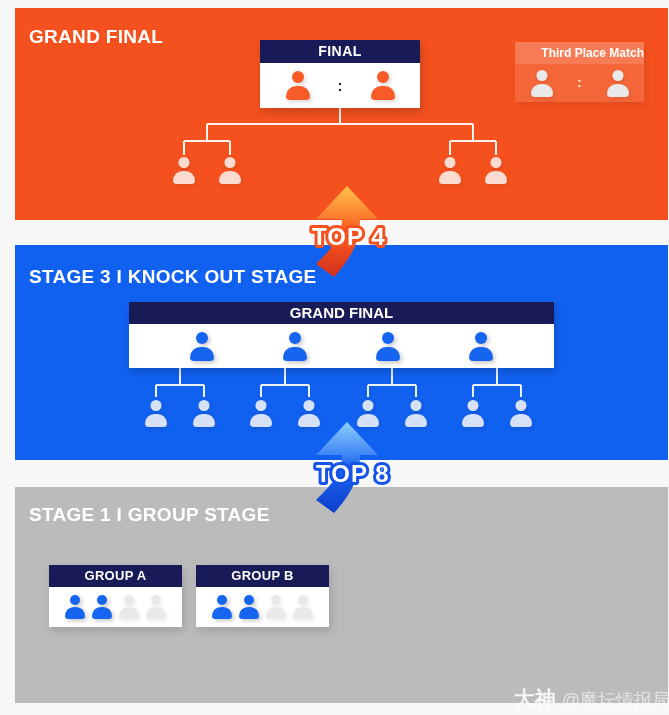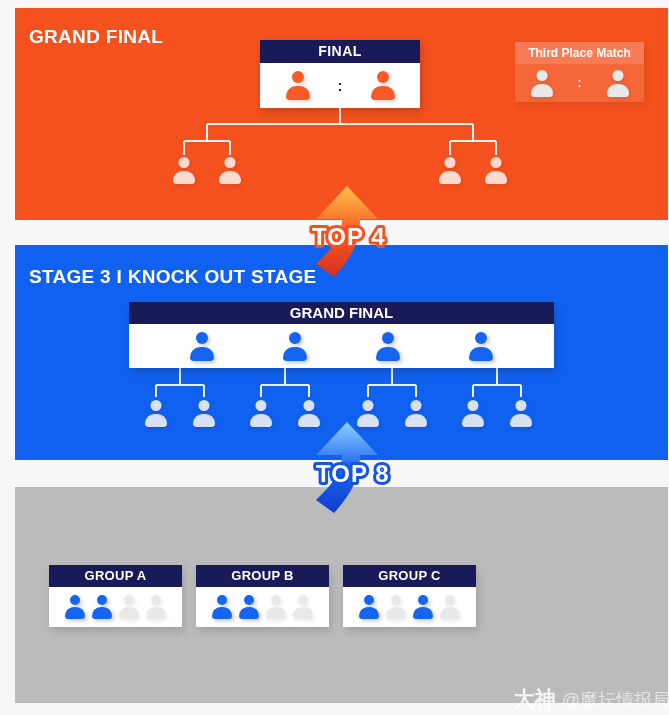--- a/index.html
+++ b/index.html
@@ -31,21 +31,21 @@
   }
   .match-body{background:#fff;display:flex;align-items:center;justify-content:center;}
 
   .final-box{left:245px;top:32px;width:160px;}
   .final-box .match-header{font-size:14px;letter-spacing:.5px;}
   .final-box .match-body{height:45px;gap:27px;}
 
   .third-box{left:500px;top:34px;width:129px;box-shadow:2px 3px 6px rgba(0,0,0,.08);}
   .third-header{
     height:22px;line-height:22px;font-size:12px;font-weight:bold;
-    text-align:center;color:#fff;background:rgba(255,255,255,.25);
+    text-align:right;color:#fff;background:rgba(255,255,255,.25);
   }
   .third-body{
     height:38px;display:flex;align-items:center;justify-content:center;
     gap:24px;background:rgba(255,255,255,.12);
   }
 
   .colon{font-weight:bold;line-height:1;}
   .colon.dark{color:#222;font-size:15px;}
   .colon.light{color:#fff;font-size:12px;}
 
@@ -184,48 +184,40 @@
         <stop offset="0" stop-color="#8FD0FF"></stop>
           <stop offset="0.5" stop-color="#1E66F0"></stop>
           <stop offset="1" stop-color="#0C3ECC"></stop>
       </linearGradient>
     </defs>
     <path fill="url(#grad8)" d="M55 2 L86 35 L68 35 C68 57 60 73 42 93 L24 80 C42 63 50 51 50 35 L24 35 Z"></path>
     <text x="24" y="62" stroke-width="6" stroke="#1453E8">TOP 8</text>
   </svg>
 
   <section class="band gray">
+    <div class="stage-title" style="top:17px">STAGE 1 I GROUP STAGE</div>
     <div class="groups-row">
         <div class="group-box">
           <div class="group-header">GROUP A</div>
           <div class="group-body">
             <span class="person sm p-blue"></span>
             <span class="person sm p-blue"></span>
             <span class="person sm p-lightgray"></span>
             <span class="person sm p-lightgray"></span>
           </div>
         </div>
         <div class="group-box">
           <div class="group-header">GROUP B</div>
           <div class="group-body">
             <span class="person sm p-blue"></span>
             <span class="person sm p-blue"></span>
             <span class="person sm p-lightgray"></span>
             <span class="person sm p-lightgray"></span>
           </div>
         </div>
-        <div class="group-box">
-          <div class="group-header">GROUP C</div>
-          <div class="group-body">
-            <span class="person sm p-blue"></span>
-            <span class="person sm p-lightgray"></span>
-            <span class="person sm p-blue"></span>
-            <span class="person sm p-lightgray"></span>
-          </div>
-        </div>
       </div>
   </section>
 
   <div class="watermark">
     <span class="wm-brand">大神</span>
     <span class="wm-handle">@魔坛情报局</span>
   </div>
 
 </div>
 

